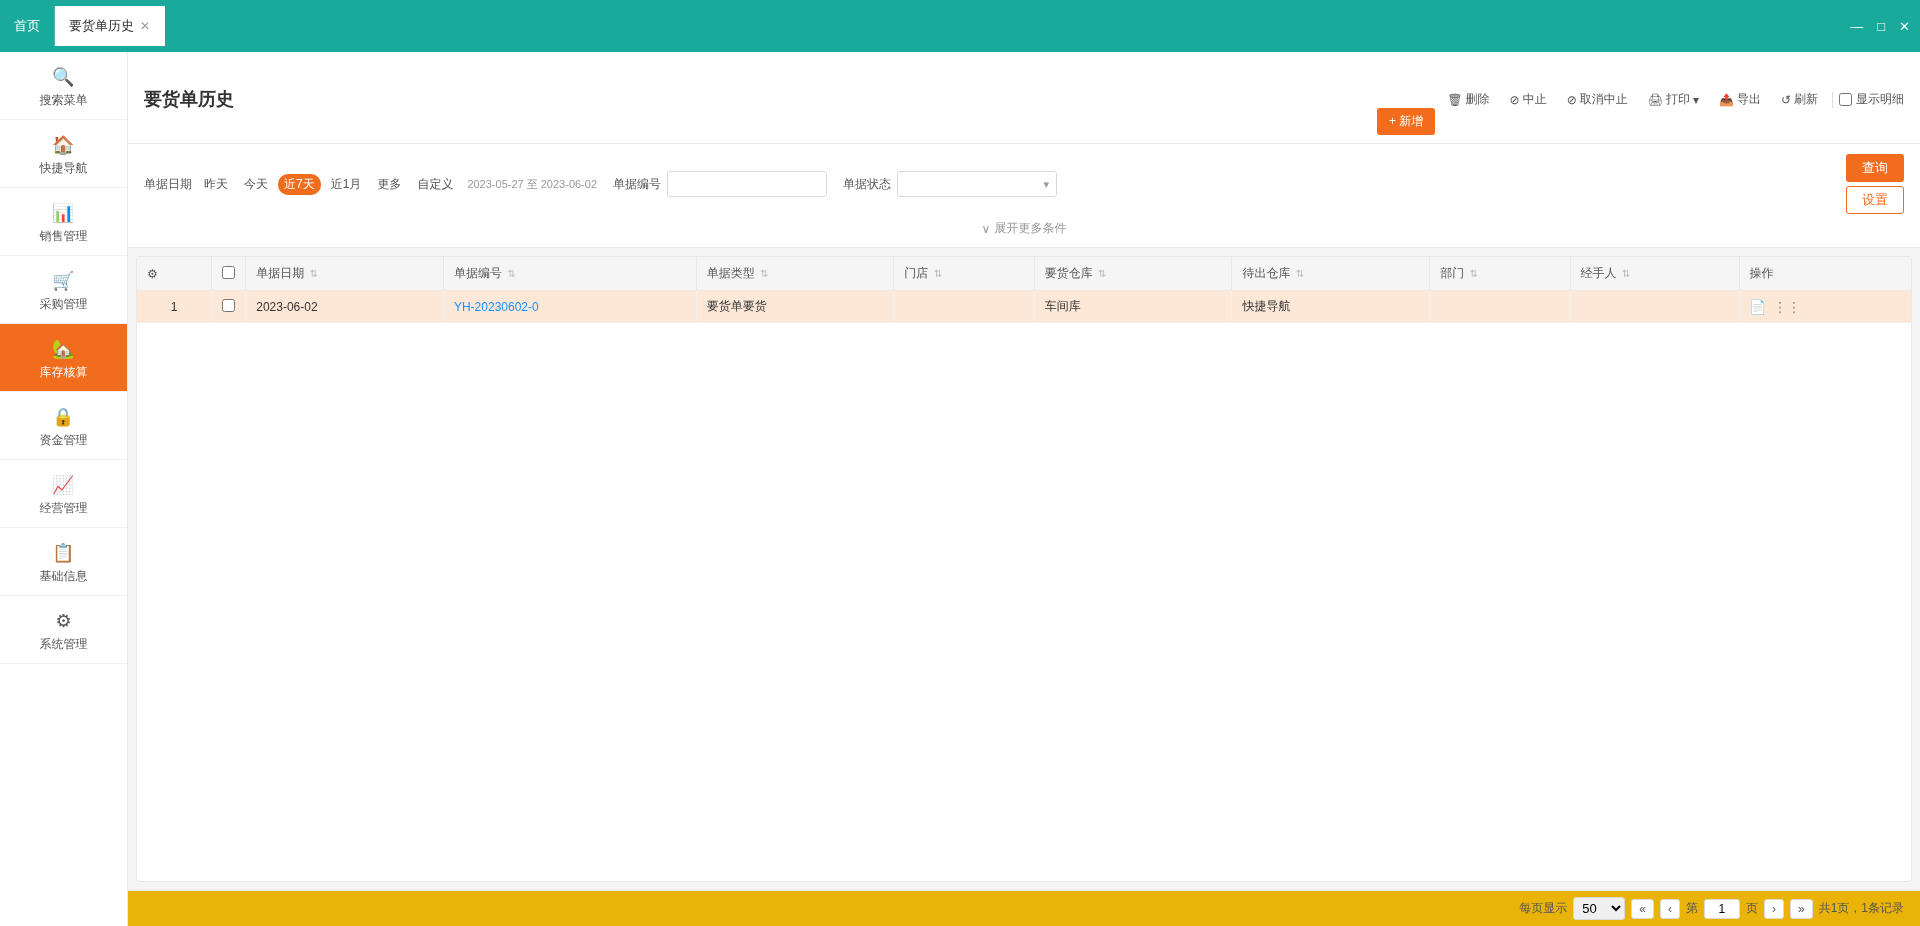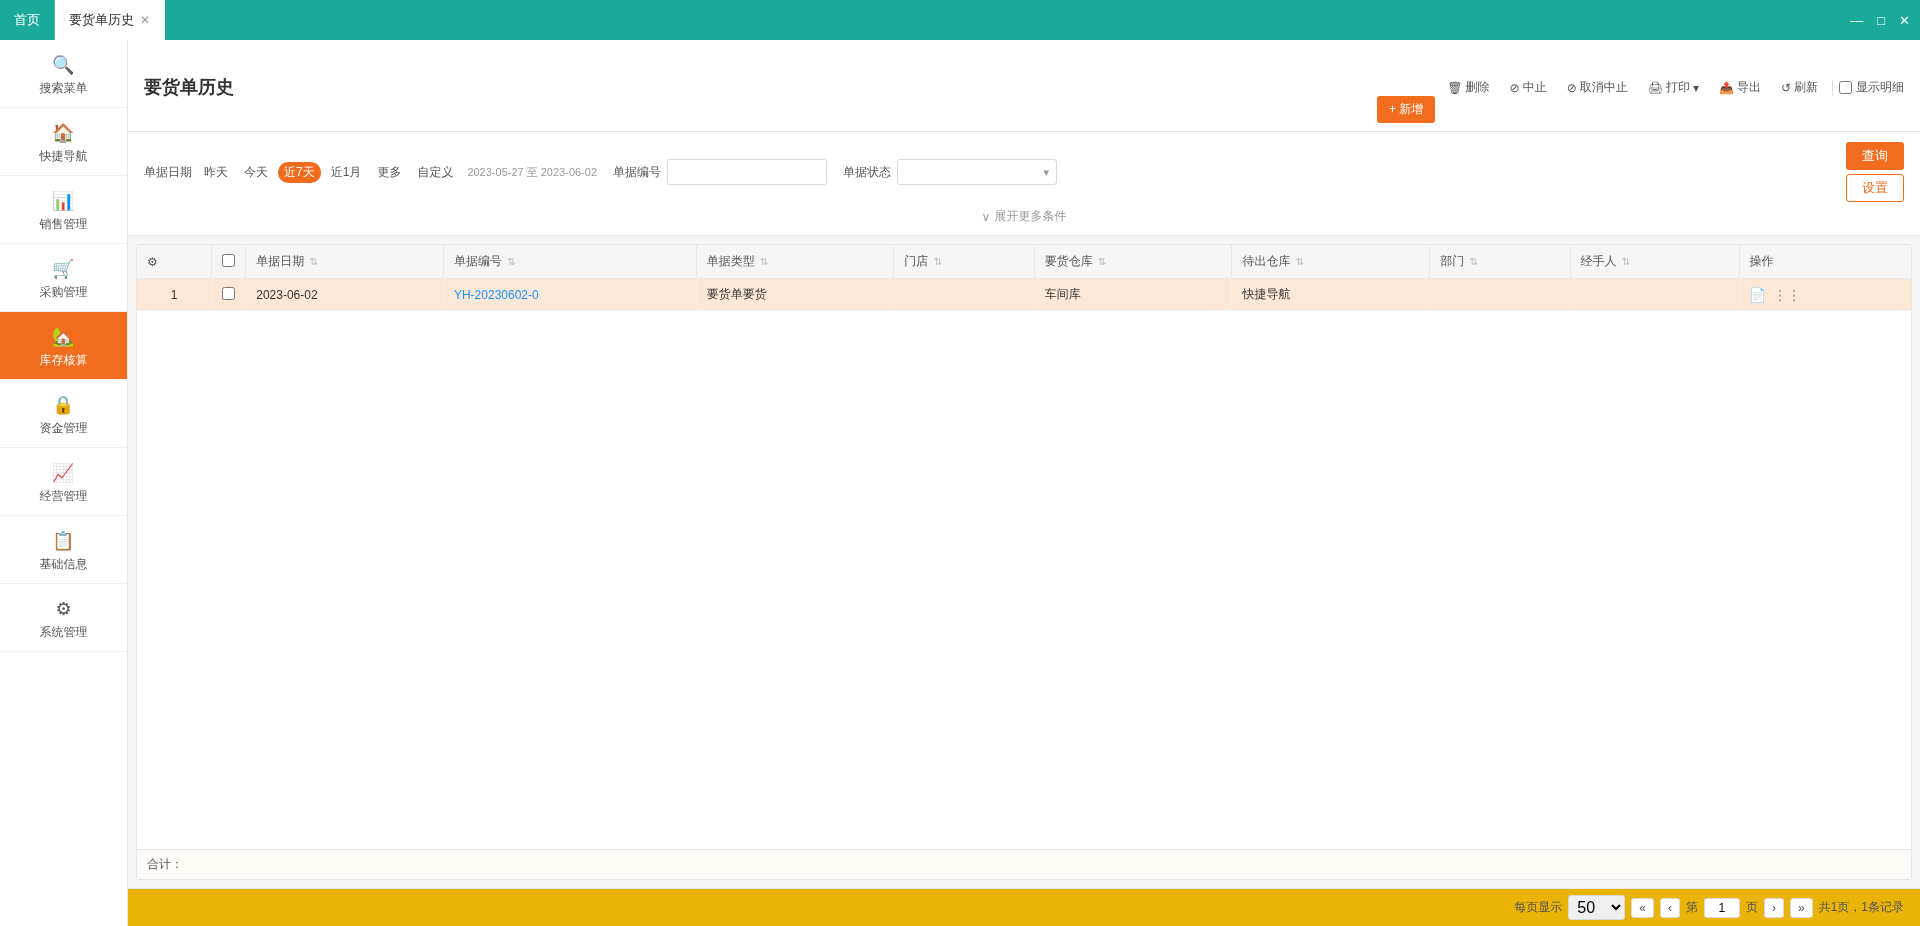--- a/index.html
+++ b/index.html
@@ -1,21 +1,21 @@
 <!DOCTYPE html>
 <html><head>
   <meta charset="utf-8">
   <style>
     * { box-sizing: border-box; margin: 0; padding: 0; }
     body { font-family: "Microsoft YaHei", Arial, sans-serif; font-size: 13px; background: #f5f5f5; color: #333; display: flex; flex-direction: column; height: 926px; overflow: hidden; }
 
     
     .top-bar {
       background: #1aaa9b;
-      height: 40px;
+      height: 52px;
       display: flex;
       align-items: center;
       padding: 0 0 0 0;
       flex-shrink: 0;
     }
     .top-bar-tab {
       display: flex;
       align-items: center;
       height: 40px;
       padding: 0 14px;
@@ -320,21 +320,21 @@
       justify-content: flex-end;
       gap: 6px;
       font-size: 12px;
       color: #555;
       flex-shrink: 0;
     }
     .pagination-bar select {
       border: 1px solid #d9d9d9;
       border-radius: 3px;
       padding: 2px 4px;
-      font-size: 16px;
+      font-size: 13px;
     }
     .page-nav-btn {
       padding: 2px 7px;
       border: 1px solid #d9d9d9;
       border-radius: 3px;
       background: #fff;
       cursor: pointer;
       font-size: 12px;
       color: #555;
     }
@@ -551,23 +551,20 @@
                 <div class="action-icons">
                   <span class="action-icon">📄</span>
                   <span class="action-icon">⋮⋮</span>
                 </div>
               </td>
             </tr>
           </tbody>
         </table>
       </div>
 
-      <div class="table-footer">
-        <span>合计：</span>
-      </div>
     </div>
 
     <div class="pagination-bar">
       <span>每页显示</span>
       <select>
         <option>50</option>
         <option>10</option>
         <option>20</option>
         <option>100</option>
       </select>

